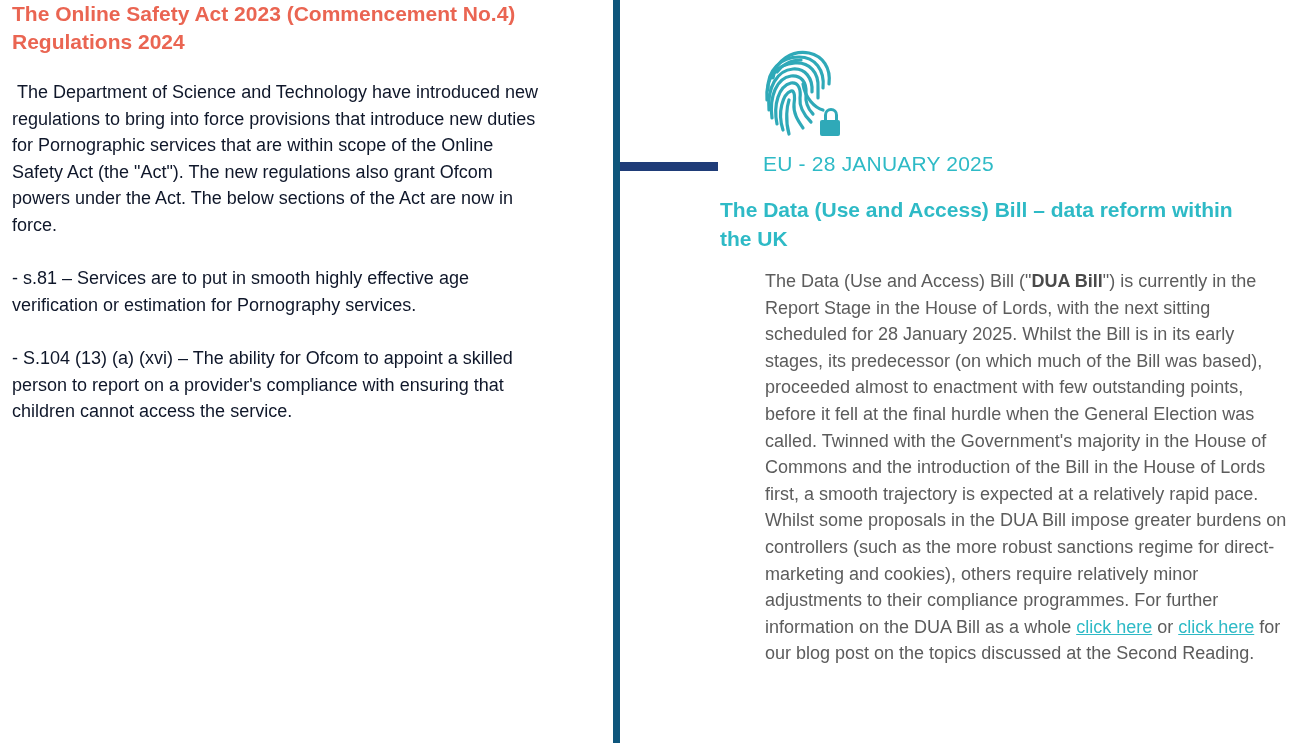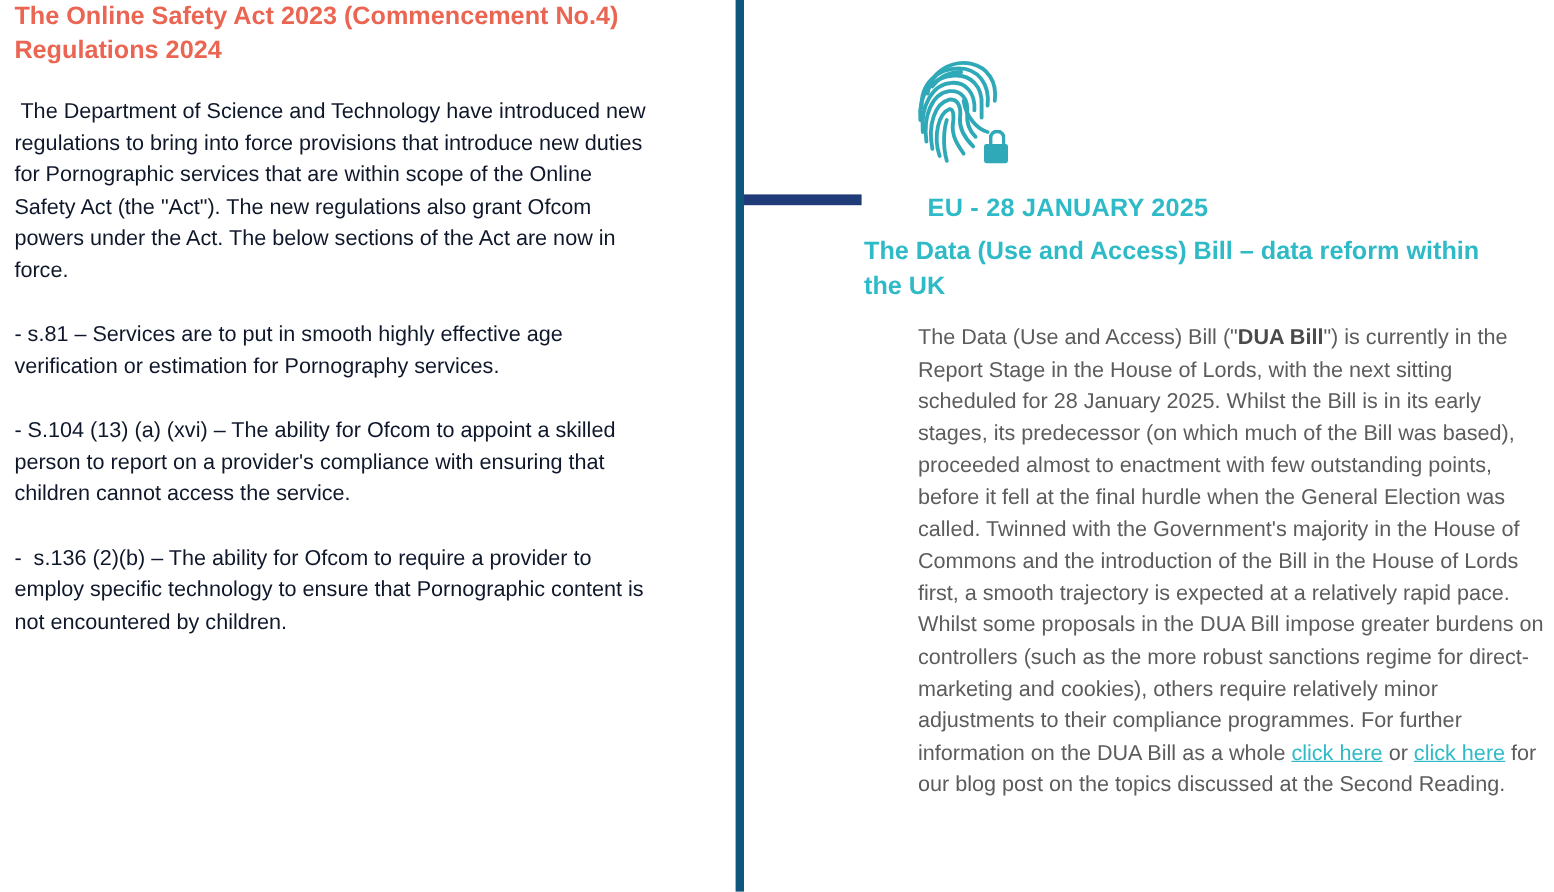--- a/index.html
+++ b/index.html
@@ -6,35 +6,34 @@
   body { width:1295px; height:743px; position:relative; overflow:hidden;
          font-family:"Liberation Sans", sans-serif; color:#5c5c5c; }
   .left { position:absolute; left:12px; top:0; width:530px; }
   .left h2 { margin:0; font-size:21px; line-height:28px; font-weight:700; color:#ea6552; }
   .left p { margin:0; font-size:18px; line-height:26.5px; color:#0f172a; }
   .intro { margin-top:23px !important; }
   .item { margin-top:27px !important; }
   .vline { position:absolute; left:613px; top:0; width:7px; height:743px; background:#0e567c; }
   .hline { position:absolute; left:620px; top:162px; width:98px; height:9px; background:#1f3c78; }
   .icon { position:absolute; left:763px; top:48px; width:78px; height:90px; }
-  .date { position:absolute; left:763px; top:152px; font-size:21px; font-weight:700; color:#2ebac6; margin:10px; letter-spacing:0.2px; }
+  .date { position:absolute; left:763px; top:152px; font-size:21px; font-weight:400; color:#2ebac6; margin:0; letter-spacing:0.2px; }
   .title { position:absolute; left:720px; top:195px; width:520px; font-size:21px; line-height:29px; font-weight:700; color:#2ebac6; margin:0; }
   .body { position:absolute; left:765px; top:268px; width:525px; font-size:18px; line-height:26.6px; color:#5c5c5c; margin:0; }
   .body b { color:#4a4a4a; }
   .body a { color:#2ebac6; text-decoration:underline; }
 </style>
 </head>
 <body>
 
 <div class="left">
   <h2>The Online Safety Act 2023 (Commencement No.4) Regulations 2024</h2>
   <p class="intro" style="white-space:pre-wrap;"> The Department of Science and Technology have introduced new regulations to bring into force provisions that introduce new duties for Pornographic services that are within scope of the Online Safety Act (the "Act"). The new regulations also grant Ofcom powers under the Act. The below sections of the Act are now in force.</p>
   <p class="item">- s.81 – Services are to put in smooth highly effective age verification or estimation for Pornography services.</p>
   <p class="item">- S.104 (13) (a) (xvi) – The ability for Ofcom to appoint a skilled person to report on a provider's compliance with ensuring that children cannot access the service.</p>
-  <p class="item" style="white-space:pre-wrap;">-  s.136 (2)(b) – The ability for Ofcom to require a provider to employ specific technology to ensure that Pornographic content is not encountered by children.</p>
 </div>
 
 <div class="vline"></div>
 <div class="hline"></div>
 
 <div class="icon">
   <svg width="78" height="90" viewBox="0 0 78 90" fill="none" stroke="#2fa9b8" stroke-width="3.2" stroke-linecap="round">
     <path d="M10 30 C12 12, 30 2, 46 5 C60 8, 68 20, 66 36"></path>
     <path d="M5 42 C4 22, 18 9, 36 9 C52 9, 62 22, 60 40"></path>
     <path d="M4 52 C2 30, 14 16, 32 15 C46 14, 56 24, 55 40 L55 50"></path>

